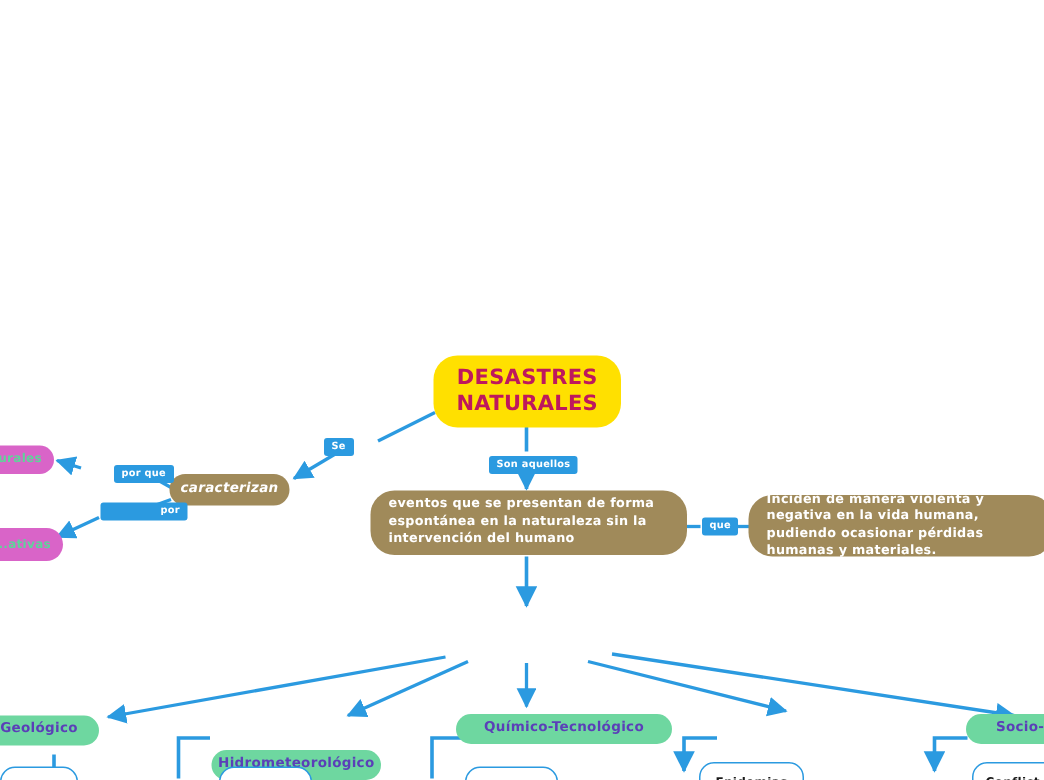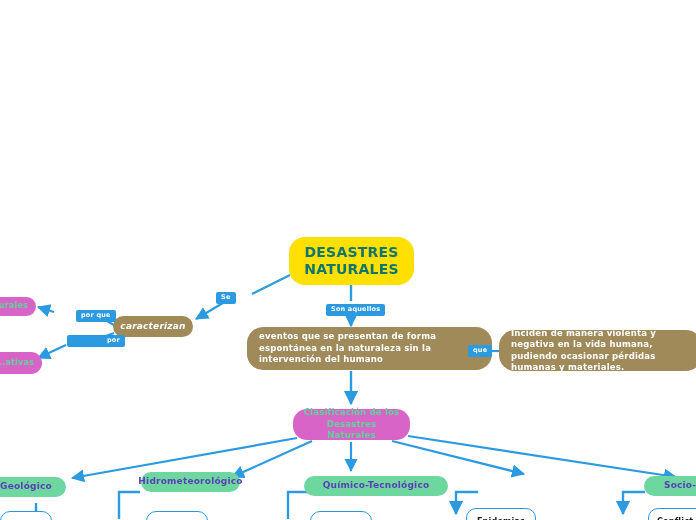--- a/index.html
+++ b/index.html
@@ -32,21 +32,21 @@
     text-align: center;
     font-weight: bold;
     letter-spacing: 0.2px;
     z-index: 3;
   }
 
   
   .node-root {
     background: #FFE000;
     border-radius: 16px;
-    color: #0f766e;
+    color: #be185d;
     font-size: 14px;
     line-height: 1.25;
     padding: 6px 10px;
   }
 
   
   .node-brown {
     background: #A08A5A;
     border-radius: 16px;
     color: #ffffff;
@@ -173,32 +173,28 @@
   <div class="edge-label" style="left:326px; top:304px;">Son aquellos</div>
 
   <div class="edge-label" style="left:468px; top:345px;">que</div>
 
   <div class="node node-brown centered" style="left:113px; top:316px; width:80px; height:21px;">caracterizan</div>
 
   <div class="node node-pink" style="left:-24px; top:297px; width:60px; height:19px; justify-content:flex-end; text-align:right;">...urales</div>
 
   <div class="node node-pink" style="left:-24px; top:352px; width:66px; height:22px; justify-content:flex-end; text-align:right;">...ativas</div>
 
-  <div class="node node-brown" style="left:247px; top:327px; width:245px; height:43px;">eventos que se presentan de forma espontánea en la naturaleza sin la intervención del humano</div>
+  <div class="node node-brown" style="left:247px; top:327px; width:211px; height:43px;">eventos que se presentan de forma espontánea en la naturaleza sin la intervención del humano</div>
 
   <div class="node node-brown" style="left:499px; top:330px; width:203px; height:41px;">Inciden de manera violenta y negativa en la vida humana, pudiendo ocasionar pérdidas humanas y materiales.</div>
 
-  <div class="node node-pink-title" style="left:293px; top:409px; width:117px; height:31px; flex-direction:column;">
-    <div>Clasificación de los</div>
-    <div>Desastres Naturales</div>
-  </div>
 
   <div class="node node-green" style="left:-14px; top:477px; width:80px; height:20px;">Geológico</div>
 
-  <div class="node node-green" style="left:141px; top:472px; width:99px; height:20px;">Hidrometeorológico</div>
+  <div class="node node-green" style="left:141px; top:500px; width:113px; height:20px;">Hidrometeorológico</div>
 
   <div class="node node-green" style="left:304px; top:476px; width:144px; height:20px;">Químico-Tecnológico</div>
 
 
   <div class="node node-green" style="left:644px; top:476px; width:80px; height:20px;">Socio-O</div>
 
   <div class="node node-outline" style="left:0px; top:511px; width:52px; height:26px;"></div>
 
   <div class="node node-outline" style="left:146px; top:511px; width:62px; height:26px;"></div>
 

